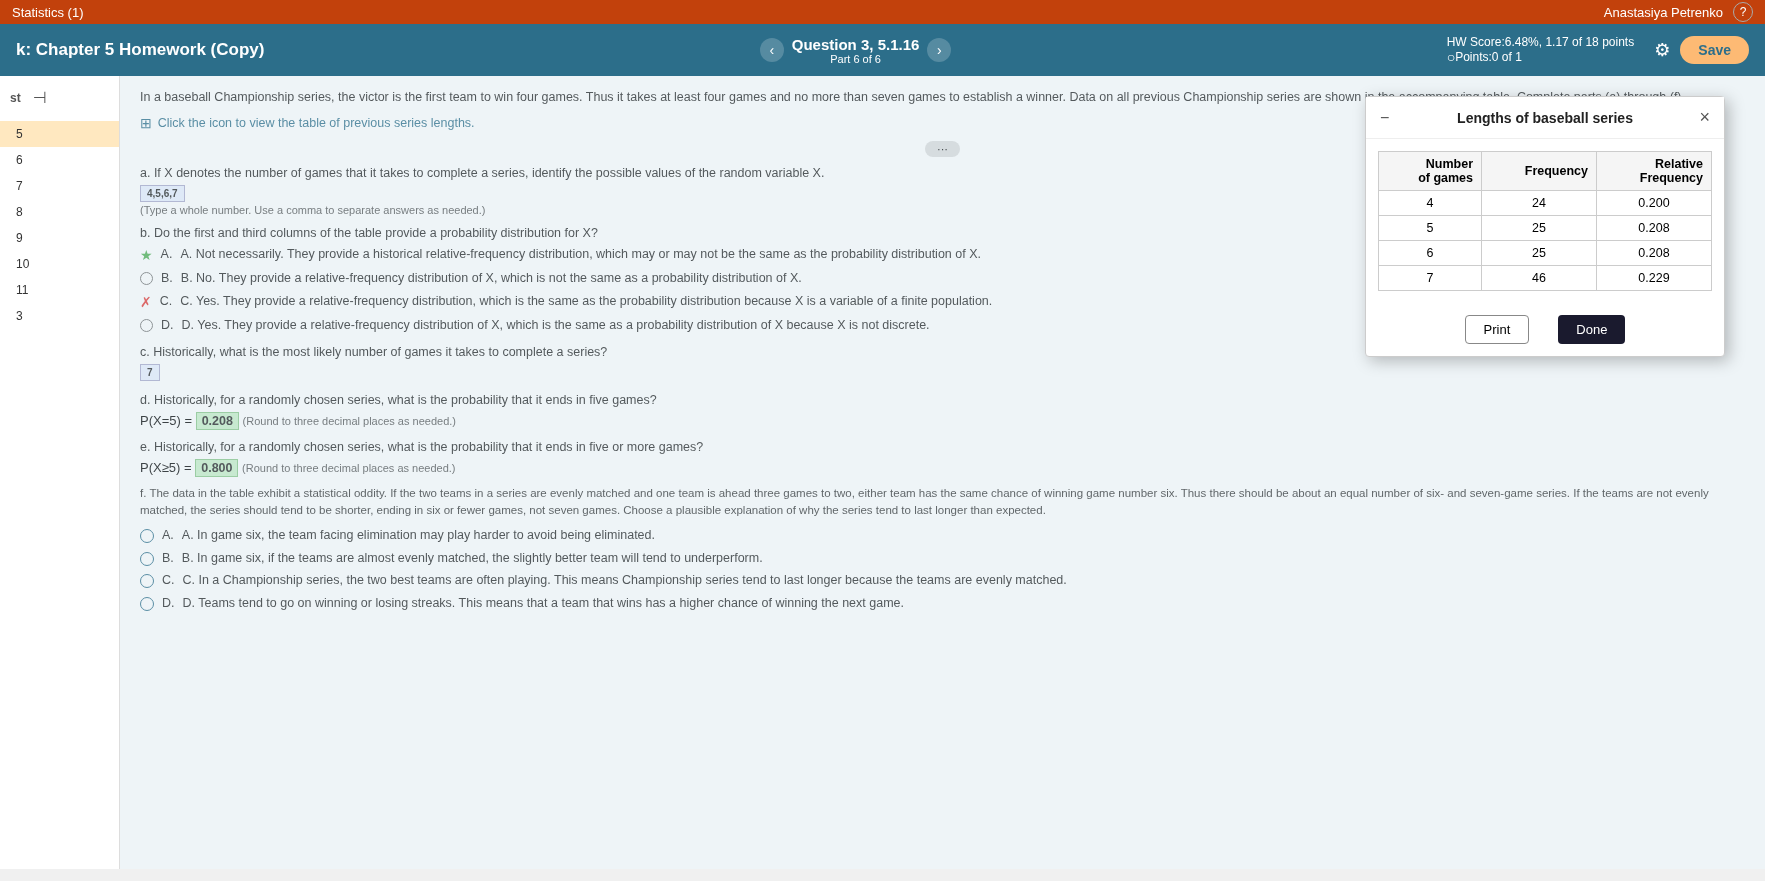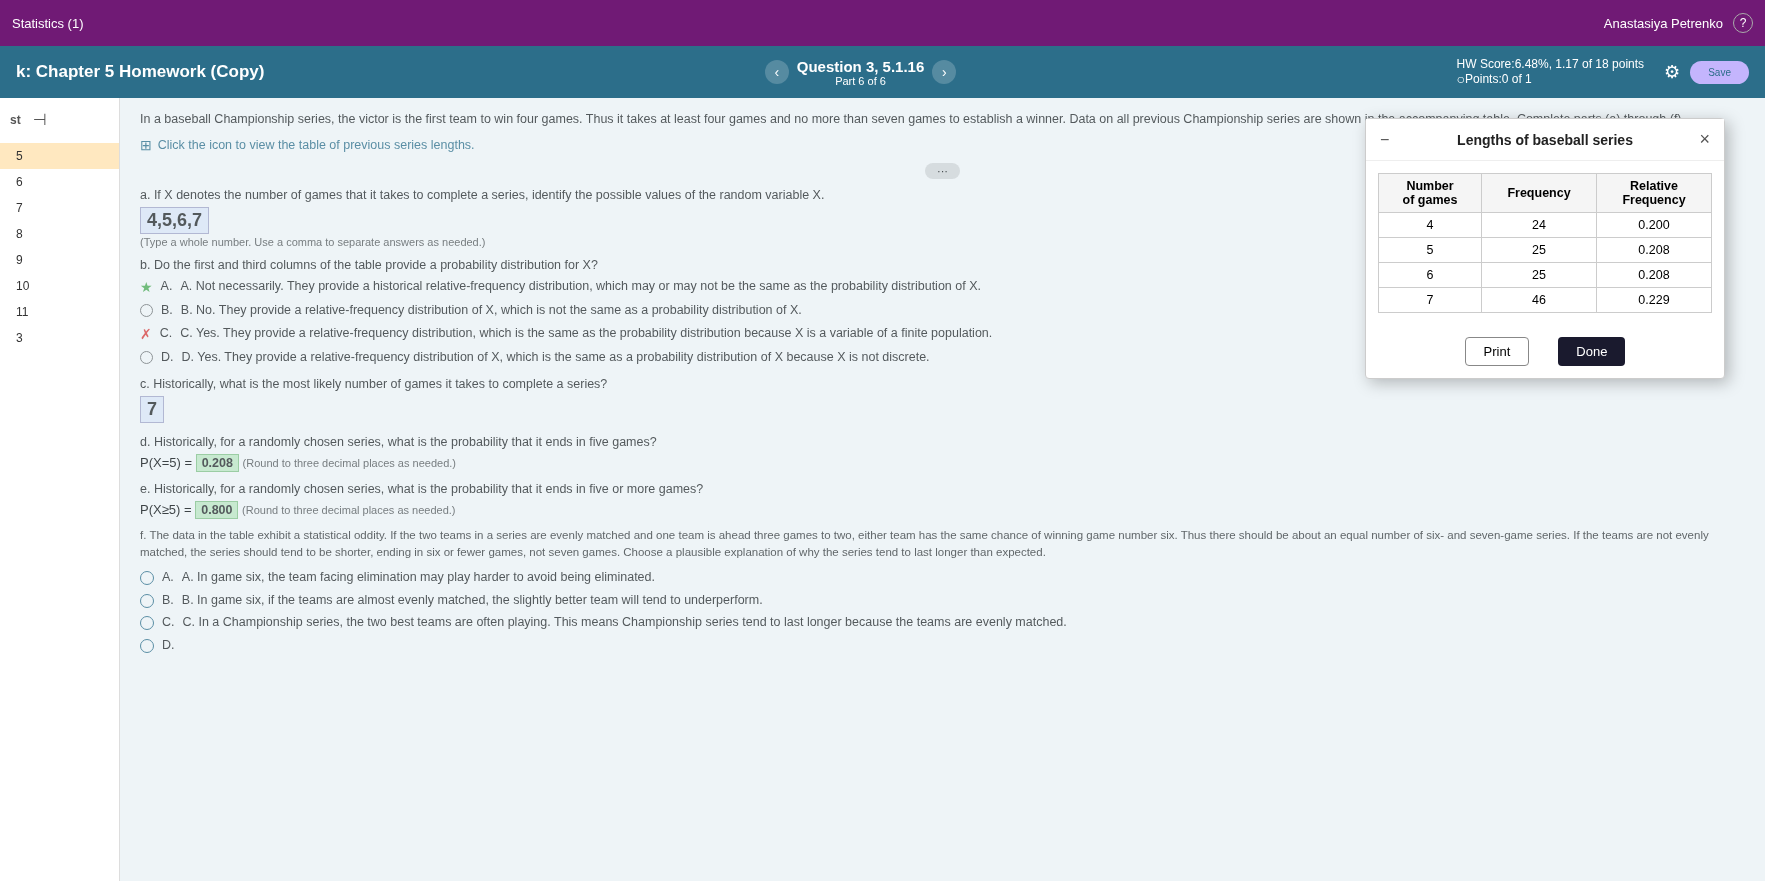--- a/index.html
+++ b/index.html
@@ -1,22 +1,22 @@
 <!DOCTYPE html>
 <html><head>
   <meta charset="utf-8">
   <style>
     * { box-sizing: border-box; margin: 0; padding: 0; }
     body { font-family: Arial, sans-serif; font-size: 13px; background: #f0f0f0; width: 1765px; min-height: 881px; overflow: hidden; }
 
     
     .top-bar {
-      background: #701a75;
+      background: #c2410c;
       color: #fff;
-      height: 46px;
+      height: 24px;
       display: flex;
       align-items: center;
       justify-content: space-between;
       padding: 0 12px;
     }
 
     
     .header {
       background: #2c6e8a;
       color: #fff;
@@ -39,28 +39,28 @@
       font-size: 14px;
       display: flex; align-items: center; justify-content: center;
     }
     .header-nav-info { text-align: center; }
     .header-nav-info .q-title { font-size: 15px; font-weight: bold; }
     .header-nav-info .q-part { font-size: 11px; }
     .header-score { font-size: 12px; text-align: right; flex: 0 0 auto; }
     .header-score .score-line { display: flex; align-items: center; }
     .header-actions { display: flex; align-items: center; gap: 10px; }
     .save-btn {
-      background: #c4b5fd;
+      background: #fdba74;
       color: #2c6e8a;
       border: none;
       padding: 6px 18px;
       border-radius: 16px;
-      font-weight: normal;
+      font-weight: bold;
       cursor: pointer;
-      font-size: 10px;
+      font-size: 14px;
     }
     .gear-icon { font-size: 18px; cursor: pointer; }
 
     
     .main-layout { display: flex; height: calc(881px - 88px); }
 
     
     .sidebar {
       width: 120px;
       background: #fff;
@@ -90,21 +90,21 @@
       padding: 12px 20px;
       position: relative;
       background: #fff;
     }
 
     .problem-text { font-size: 12.5px; color: #222; line-height: 1.5; margin-bottom: 8px; }
 
     .table-icon-row { display: flex; align-items: center; gap: 6px; margin-bottom: 10px; color: #2c6e8a; cursor: pointer; font-size: 12.5px; }
 
     .part-label { font-size: 12.5px; margin: 10px 0 5px; color: #222; }
-    .answer-box { background: #e8f0ff; border: 1px solid #aac; padding: 2px 6px; display: inline-block; font-size: 18px; font-weight: bold; color: #222; margin-bottom: 2px; }
+    .answer-box { background: #e8f0ff; border: 1px solid #aac; padding: 2px 6px; display: inline-block; font-size: 10px; font-weight: bold; color: #222; margin-bottom: 2px; }
     .answer-hint { font-size: 11px; color: #555; margin-bottom: 8px; }
 
     .radio-group { margin: 6px 0; }
     .radio-option { display: flex; align-items: flex-start; gap: 8px; margin: 5px 0; font-size: 12.5px; color: #222; line-height: 1.4; }
     .radio-option input[type=radio] { margin-top: 2px; flex-shrink: 0; }
     .radio-option.correct { color: #222; }
     .star-icon { color: #4caf50; font-size: 14px; }
     .wrong-icon { color: #e53935; font-size: 14px; }
 
     .inline-answer { display: inline-block; background: #c8f0c8; border: 1px solid #88c888; padding: 1px 5px; font-size: 12.5px; font-weight: bold; color: #222; }
@@ -136,21 +136,21 @@
       display: flex;
       align-items: center;
       justify-content: space-between;
       border-bottom: 1px solid #eee;
     }
     .modal-title { font-size: 14px; font-weight: bold; color: #222; text-align: center; flex: 1; }
     .modal-btn-minimize { background: none; border: none; font-size: 16px; cursor: pointer; color: #555; }
     .modal-btn-close { background: none; border: none; font-size: 18px; cursor: pointer; color: #555; }
     .modal-body { padding: 12px; }
     .data-table { width: 100%; border-collapse: collapse; font-size: 12.5px; }
-    .data-table th { border: 1px solid #ccc; padding: 5px 8px; text-align: center; background: #f5f5f5; font-weight: bold; }
+    .data-table th { border: 1px solid #ccc; padding: 5px 8px; text-align: right; background: #f5f5f5; font-weight: bold; }
     .data-table td { border: 1px solid #ccc; padding: 5px 8px; text-align: center; }
     .modal-footer { display: flex; justify-content: center; gap: 29px; padding: 12px; }
     .print-btn { background: #fff; border: 1px solid #888; border-radius: 4px; padding: 6px 18px; cursor: pointer; font-size: 13px; }
     .done-btn { background: #1a1a2e; color: #fff; border: none; border-radius: 4px; padding: 6px 18px; cursor: pointer; font-size: 13px; }
 
     .circle-icon { width: 14px; height: 14px; border-radius: 50%; border: 1.5px solid #2c6e8a; display: inline-block; flex-shrink: 0; margin-top: 2px; }
 
     
     .content::-webkit-scrollbar { width: 6px; }
     .content::-webkit-scrollbar-thumb { background: #ccc; }
@@ -290,20 +290,21 @@
         <span>B. In game six, if the teams are almost evenly matched, the slightly better team will tend to underperform.</span>
       </div>
       <div class="radio-option">
         <span class="circle-icon"></span>
         <span>C.</span>
         <span>C. In a Championship series, the two best teams are often playing. This means Championship series tend to last longer because the teams are evenly matched.</span>
       </div>
       <div class="radio-option">
         <span class="circle-icon"></span>
         <span>D.</span>
+        <span>D. Teams tend to go on winning or losing streaks. This means that a team that wins has a higher chance of winning the next game.</span>
       </div>
     </div>
 
     <div class="modal-overlay">
       <div class="modal">
         <div class="modal-header">
           <div style="width:40px;display:flex;gap:6px;">
             <button class="modal-btn-minimize">−</button>
           </div>
           <div class="modal-title">Lengths of baseball series</div>

